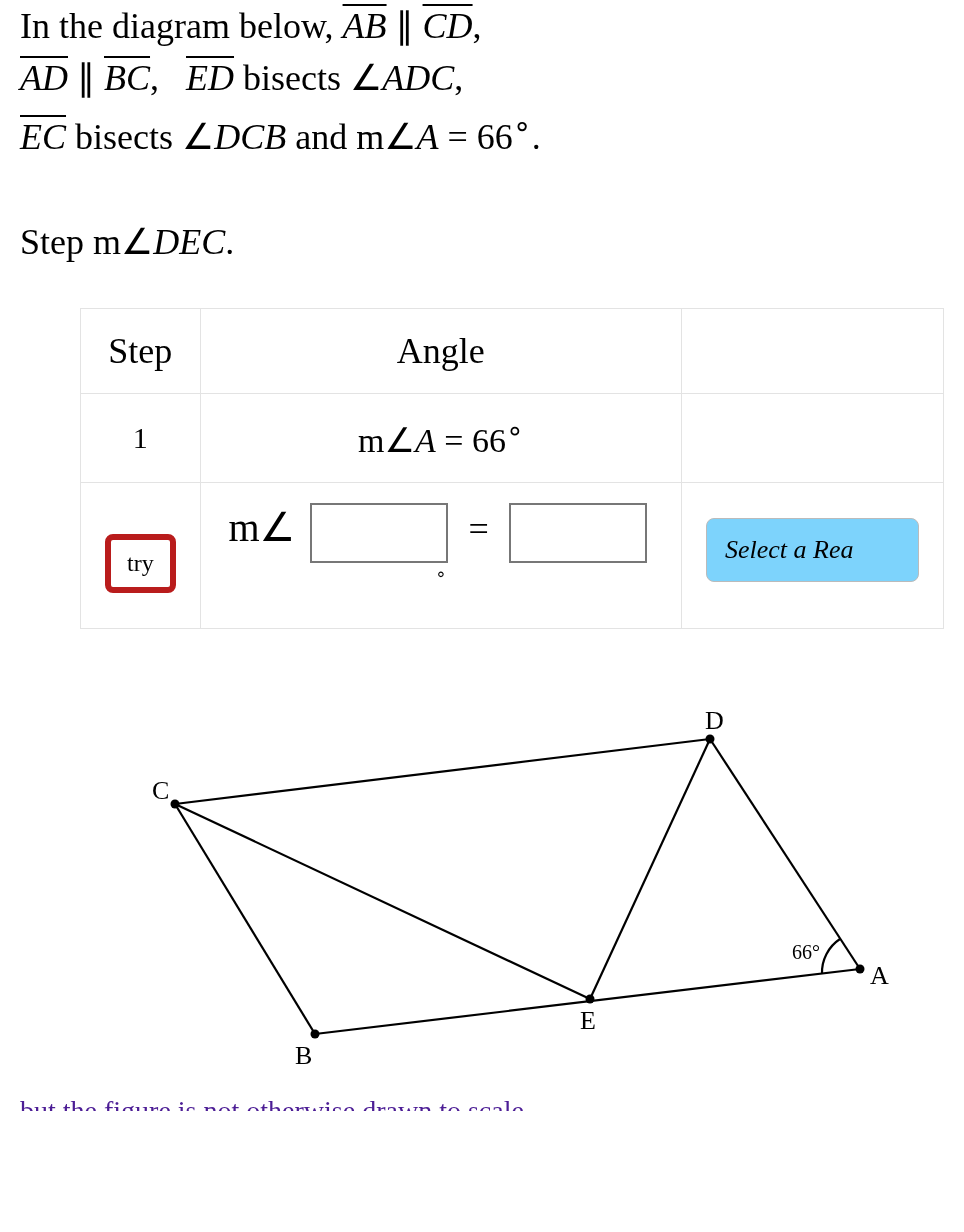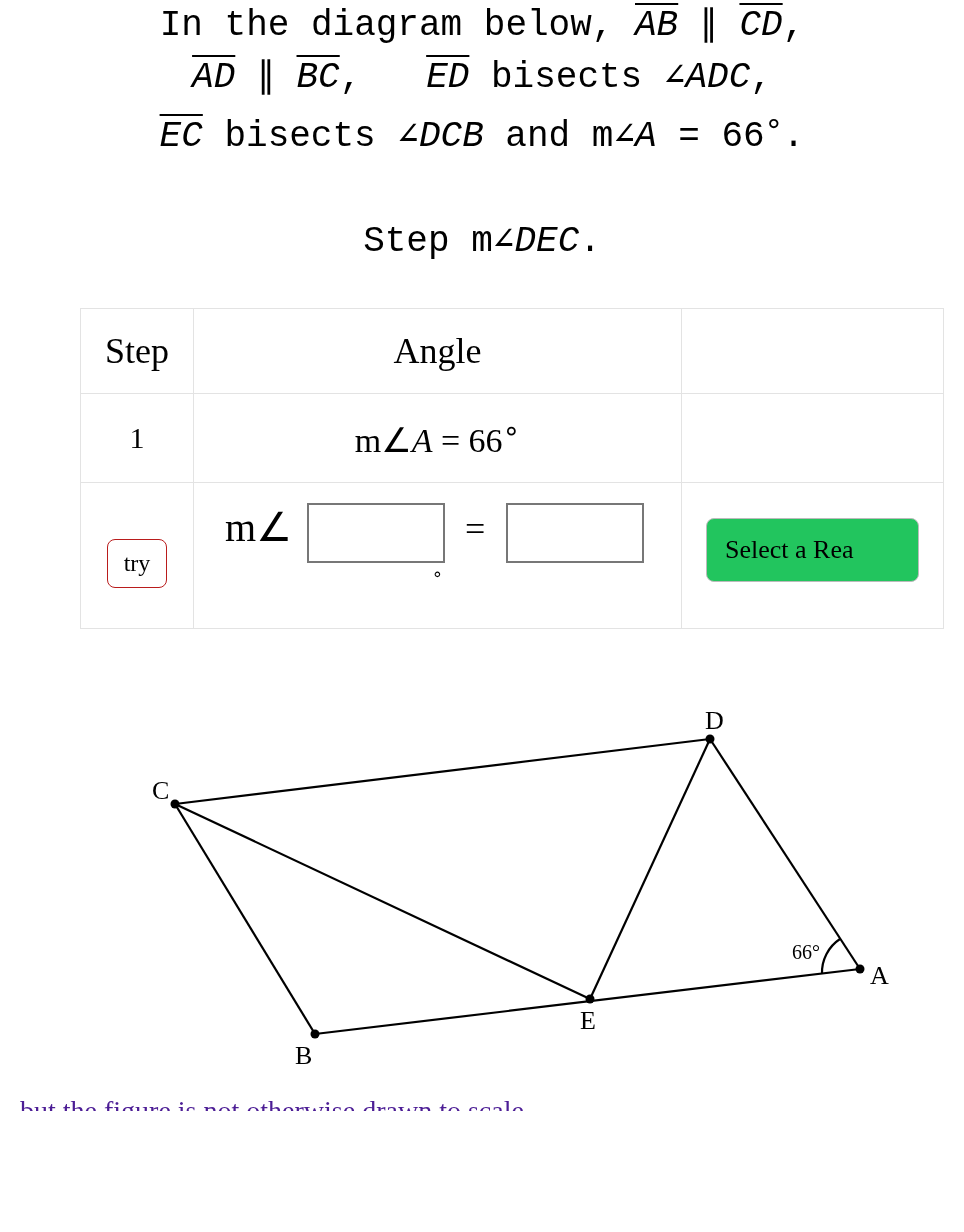--- a/index.html
+++ b/index.html
@@ -13,22 +13,21 @@
   .wrap {
     padding: 0 20px 10px 20px;
     font-size: 36px;
     line-height: 1.45;
   }
   .overline {
     text-decoration: overline;
     text-decoration-thickness: 2px;
   }
   .problem-text {
-    font-family: Liberation Mono, monospace;
-    text-align: center;
+    font-family: Liberation Serif, serif;
   }
   .mathit { font-style: italic; }
 
   table.steps {
     border-collapse: collapse;
     margin: 40px 0 0 60px;
     font-size: 30px;
   }
   table.steps th, table.steps td {
     border: 1px solid #e3e3e3;
@@ -36,21 +35,21 @@
     text-align: center;
     vertical-align: middle;
     font-weight: normal;
     font-family: Georgia, 'Times New Roman', serif;
   }
   table.steps th {
     font-size: 36px;
   }
   .try-btn {
     display: inline-block;
-    border: 1px solid #b91c1c;
+    border: 6px solid #b91c1c;
     border-radius: 8px;
     padding: 6px 16px;
     font-size: 24px;
     background: #fff;
     font-family: Georgia, 'Times New Roman', serif;
     cursor: pointer;
     margin-top: 16px;
   }
   .ang-input {
     display: inline-block;
@@ -63,27 +62,28 @@
     font-size: 28px;
     text-align: center;
     font-family: Georgia, 'Times New Roman', serif;
   }
   .reason-select {
     display: inline-block;
     border: 1px solid #bbb;
     border-radius: 8px;
     padding: 12px 18px;
     font-size: 26px;
-    background: #22c55e;
+    background: #7dd3fc;
     font-family: Georgia, 'Times New Roman', serif;
     white-space: nowrap;
     overflow: hidden;
     width: 175px;
     text-align: left;
     cursor: pointer;
+    font-style: italic;
   }
   .deg-sup {
     font-size: 18px;
     vertical-align: top;
     position: relative;
     top: -2px;
   }
   .angle-cell {
     font-size: 34px;
   }

